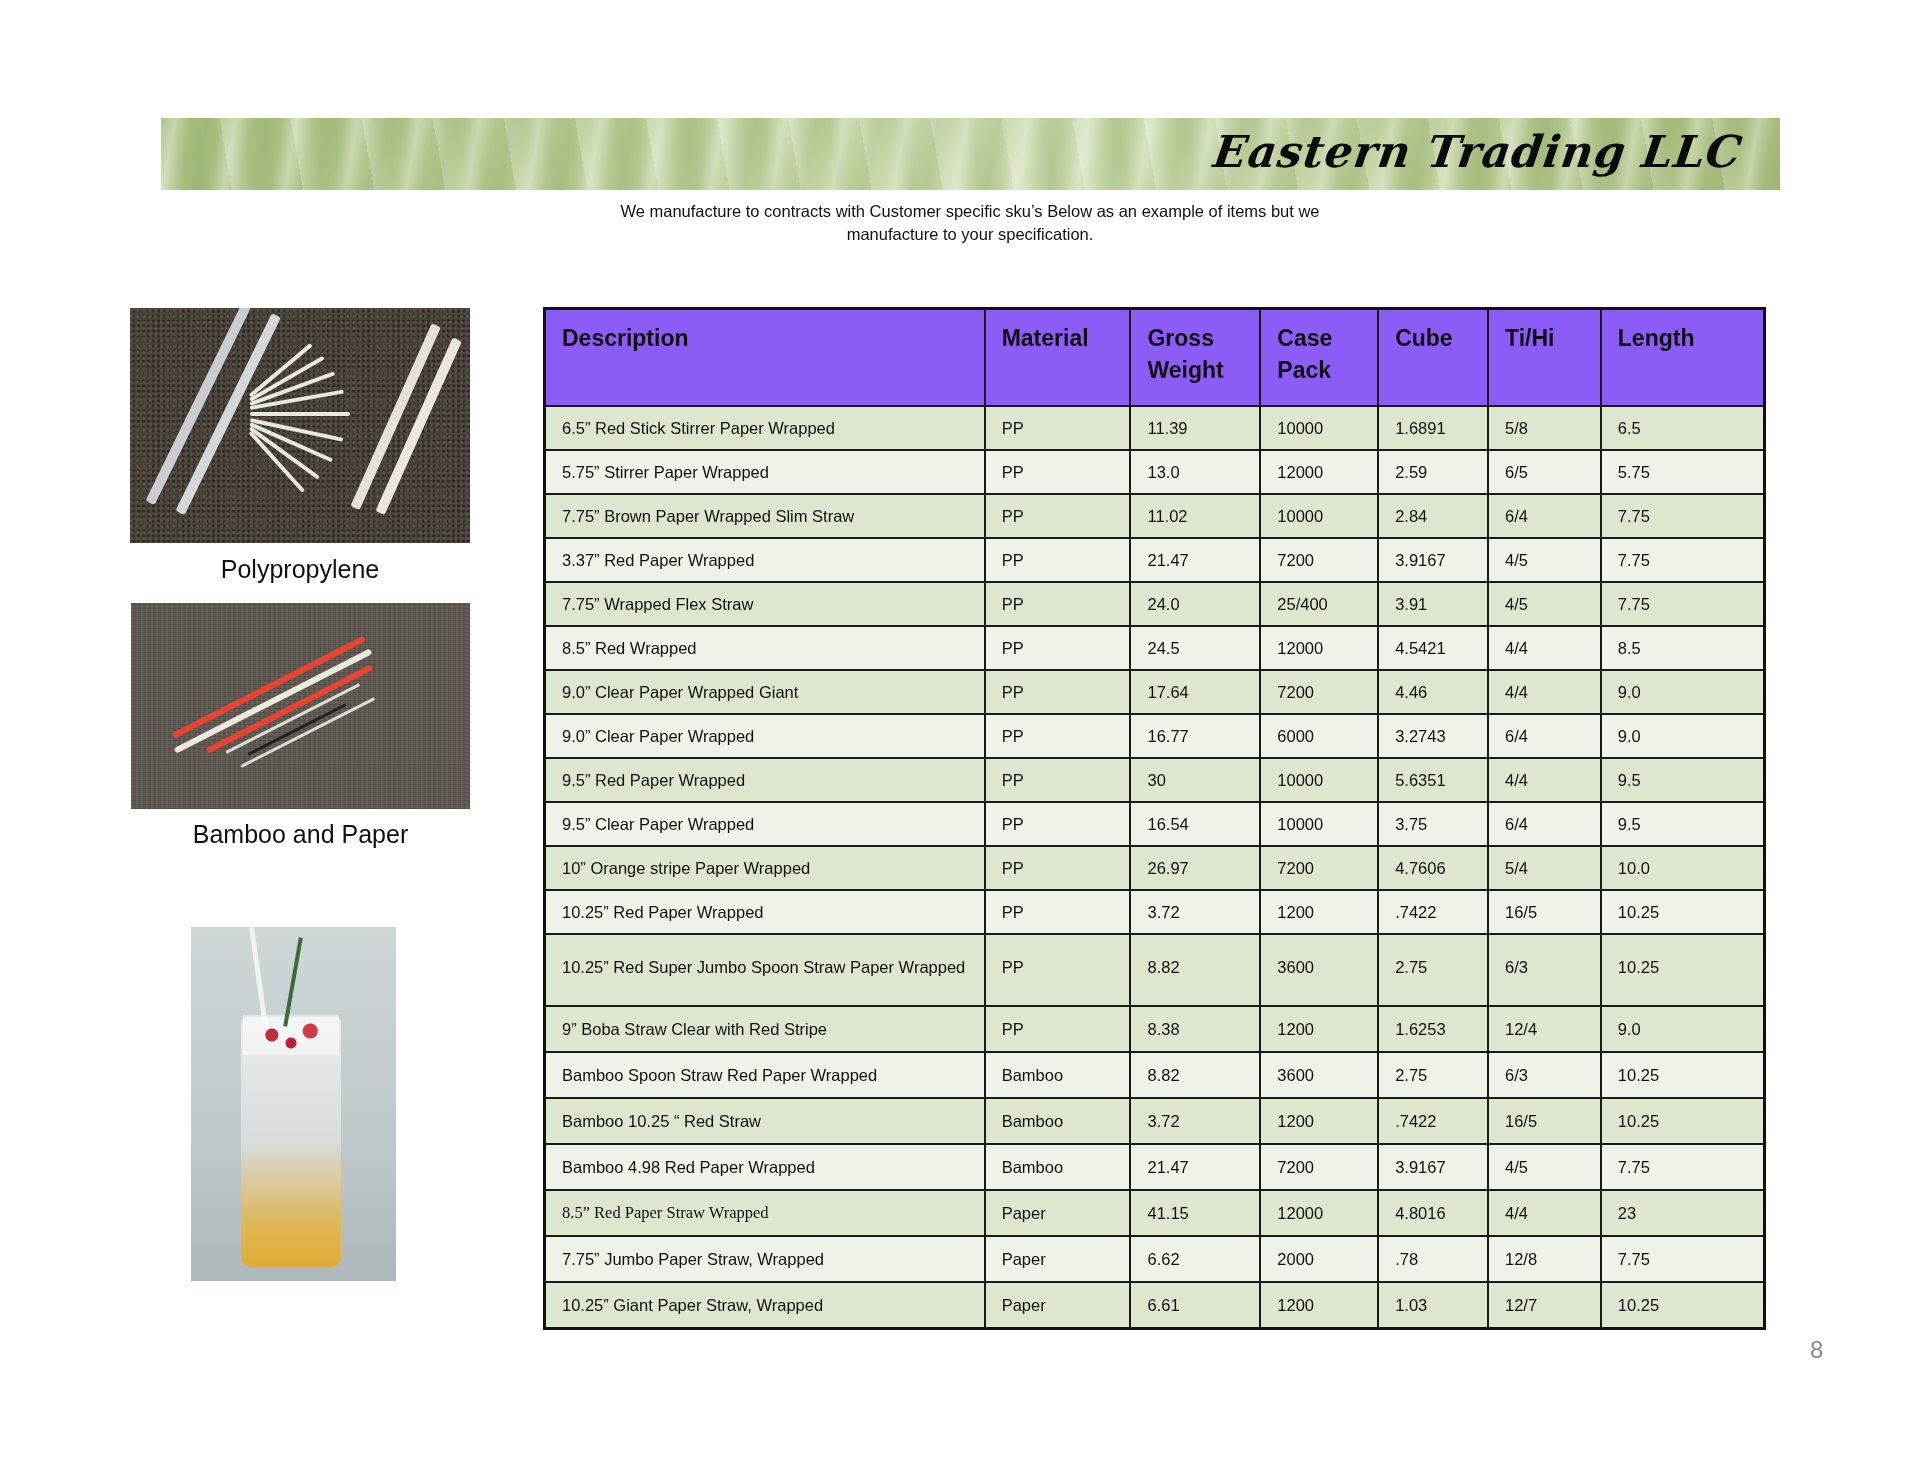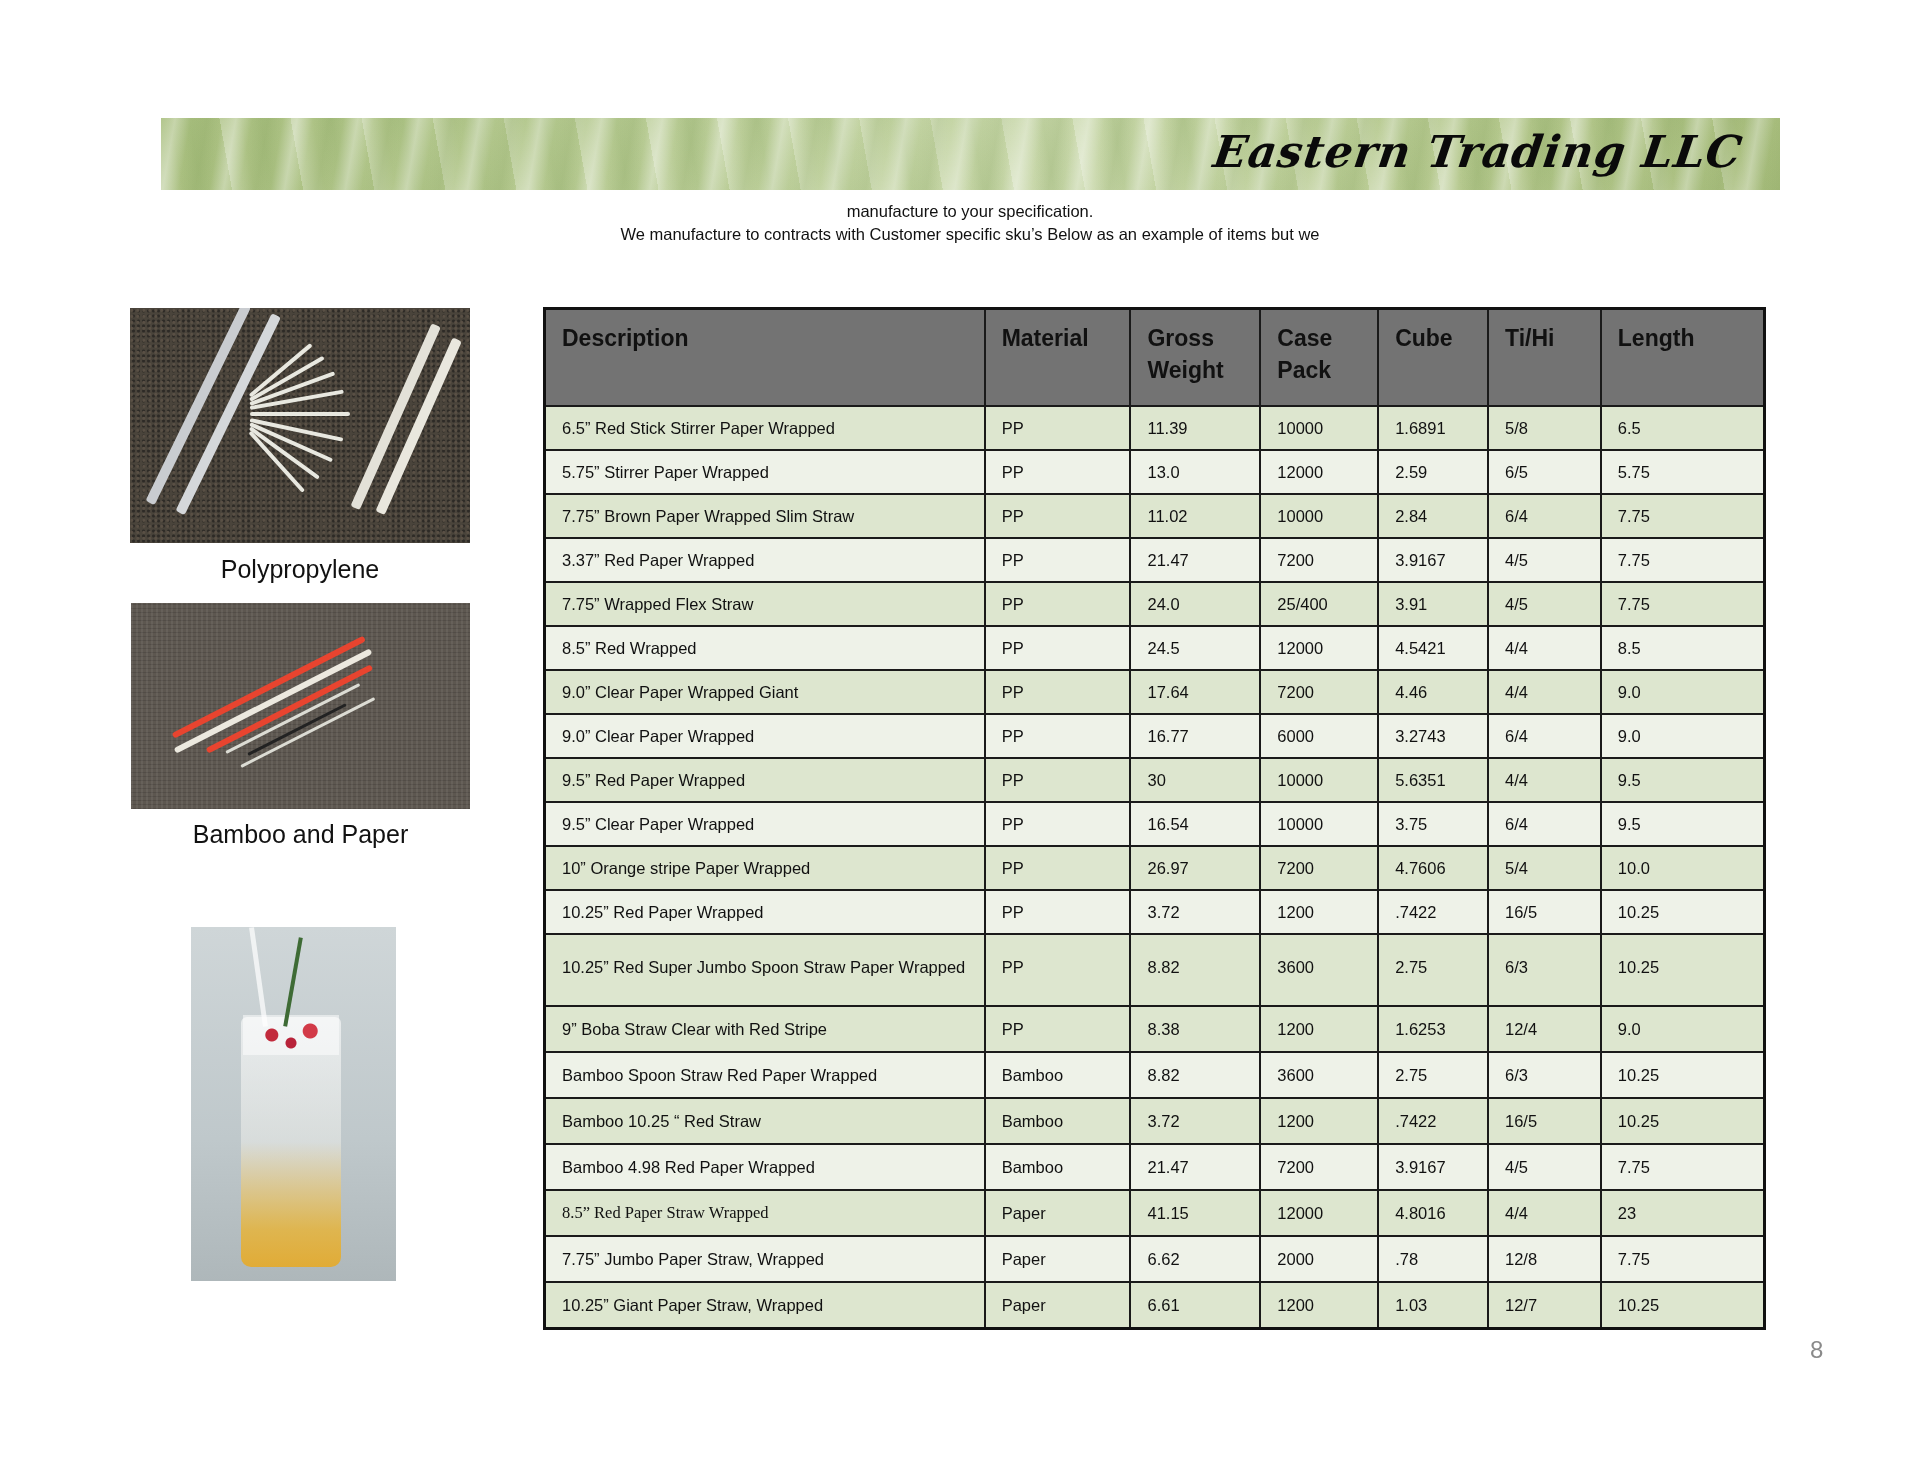--- a/index.html
+++ b/index.html
@@ -27,38 +27,38 @@
         repeating-linear-gradient(90deg, rgba(255,255,255,0.06) 0 2px, transparent 2px 5px),
         repeating-linear-gradient(0deg, rgba(0,0,0,0.12) 0 1px, transparent 1px 4px),
         #5d5750; }
   .p3 { left:191px; top:927px; width:205px; height:354px; background:linear-gradient(180deg,#cfd6d8 0%, #bfc8cb 60%, #aeb7ba 100%); }
 
   .straw { position:absolute; border-radius:3px; transform-origin:left center; }
 
   table.spec { position:absolute; left:543px; top:307px; width:1223px; border-collapse:collapse;
                border:3px solid #111; font-size:16.5px; }
   table.spec th, table.spec td { border:2px solid #1a1a1a; text-align:left; vertical-align:top; padding:0 16px; }
-  table.spec th { background:#737373; font-size:23px; font-weight:bold; height:83px; padding-top:12px; line-height:32px; }
+  table.spec th { background:#8b5cf6; font-size:23px; font-weight:bold; height:83px; padding-top:12px; line-height:32px; }
   table.spec td { height:42px; vertical-align:middle; line-height:24px; }
   table.spec tr.odd td { background:#dde6cf; }
   table.spec tr.even td { background:#eef2e8; }
   table.spec tr.tall td { vertical-align:top; padding-top:20px; padding-bottom:8px; }
 
   .page-num { position:absolute; left:1810px; top:1336px; font-size:24px; color:#8a8a8a; }
 </style>
 </head>
 <body>
 
 <div class="banner">
   <div class="banner-brand">Eastern Trading LLC</div>
 </div>
 
 <div class="subtitle">
+  <div>We manufacture to contracts with Customer specific sku’s  Below as an example of items but we</div>
   <div>manufacture to your specification.</div>
-  <div>We manufacture to contracts with Customer specific sku’s  Below as an example of items but we</div>
 </div>
 
 <div class="photo p1">
   <div class="straw" style="left:20px;top:190px;width:220px;height:10px;background:#c9ccd0;transform:rotate(-64deg);"></div>
   <div class="straw" style="left:50px;top:200px;width:220px;height:10px;background:#d4d7da;transform:rotate(-64deg);"></div>
   <div class="straw" style="left:120px;top:86px;width:80px;height:4px;background:#e8e8e0;transform:rotate(-40deg);"></div>
   <div class="straw" style="left:120px;top:90px;width:85px;height:4px;background:#e8e8e0;transform:rotate(-30deg);"></div>
   <div class="straw" style="left:120px;top:94px;width:90px;height:4px;background:#e8e8e0;transform:rotate(-20deg);"></div>
   <div class="straw" style="left:120px;top:98px;width:95px;height:4px;background:#e8e8e0;transform:rotate(-10deg);"></div>
   <div class="straw" style="left:120px;top:104px;width:100px;height:4px;background:#e8e8e0;transform:rotate(0deg);"></div>

